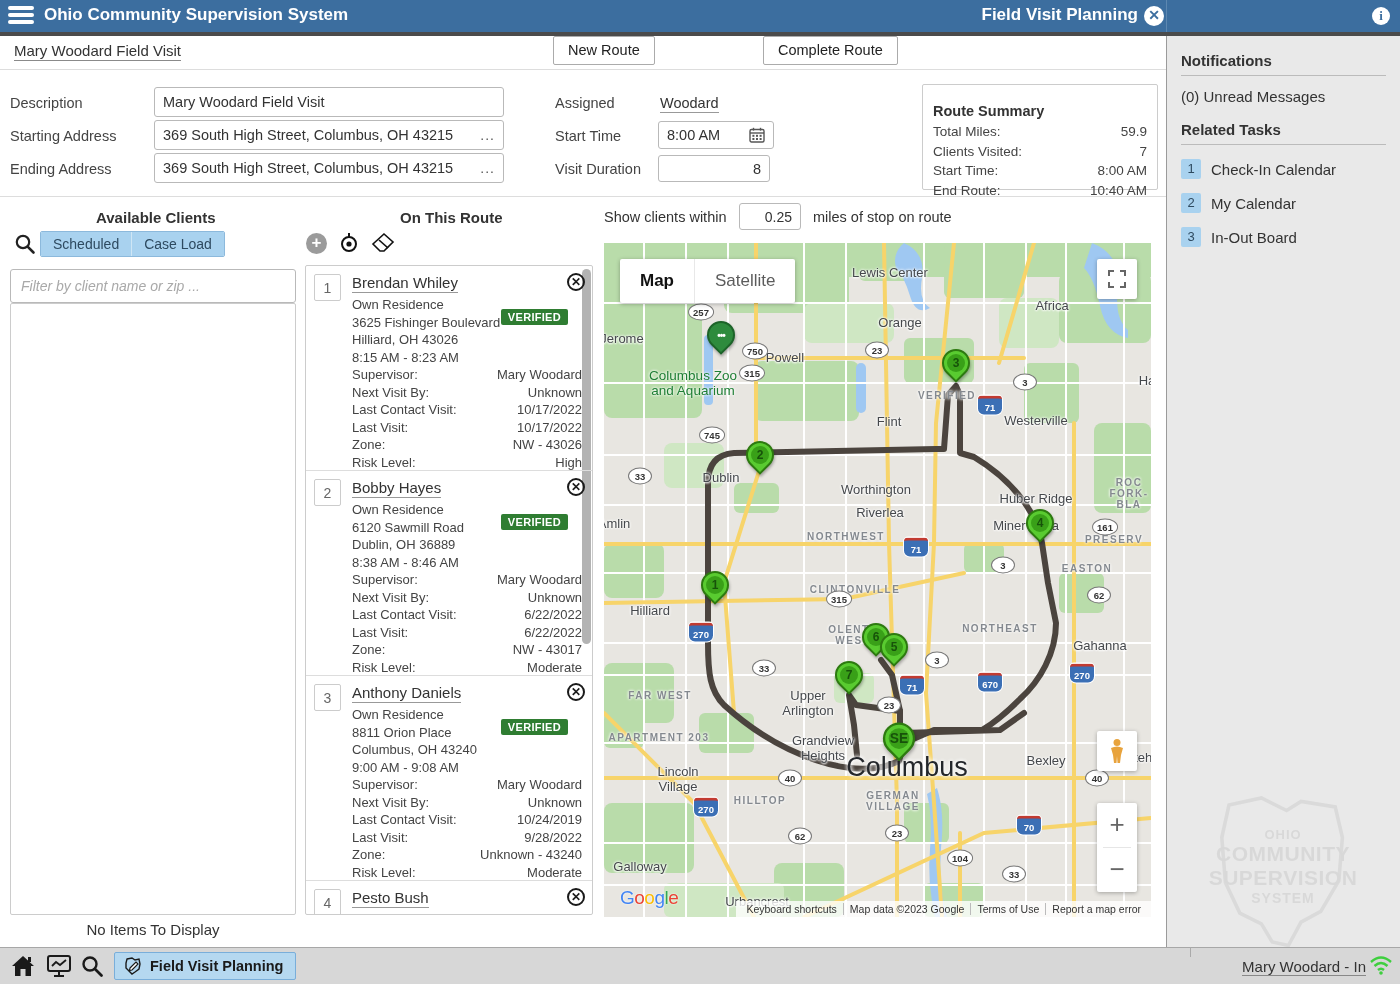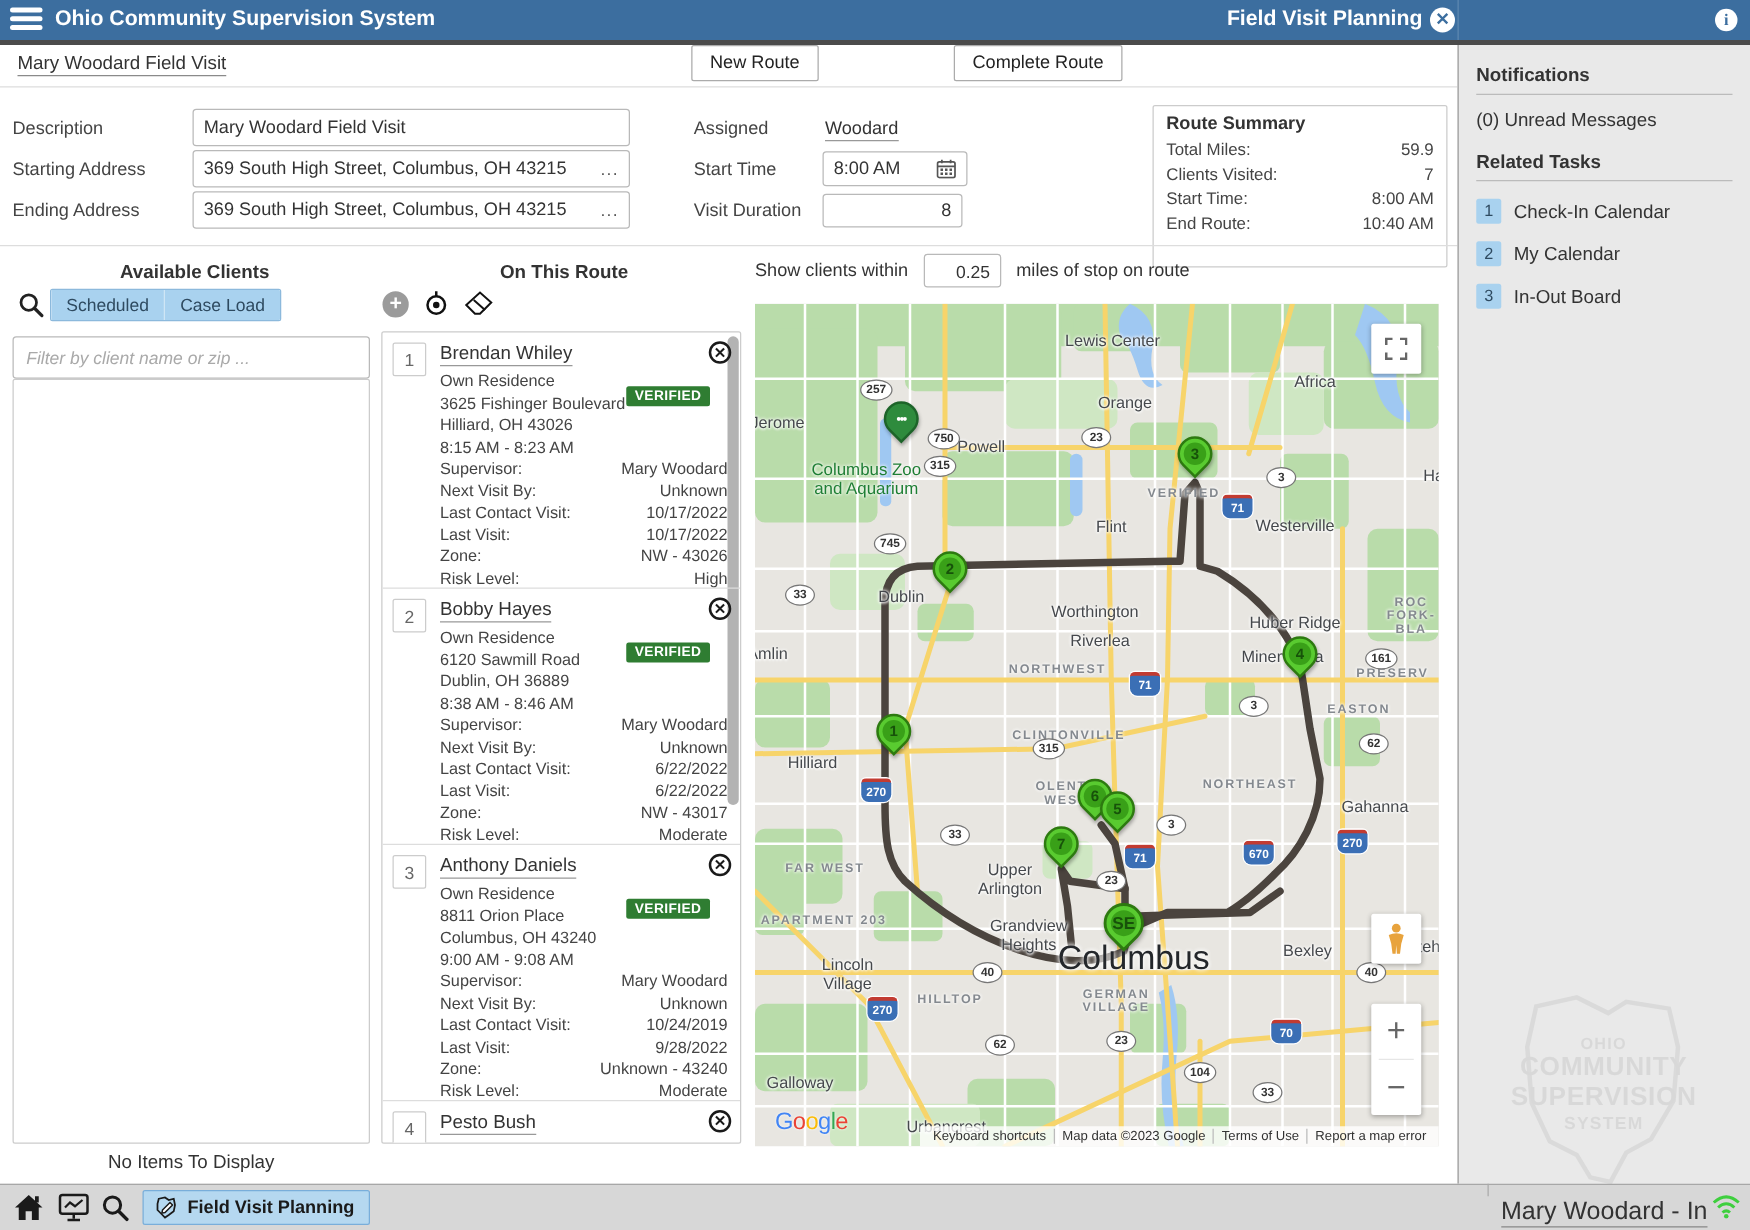--- a/index.html
+++ b/index.html
@@ -32,21 +32,21 @@
 
   
   .flabel { position:absolute; font-size:14.5px; color:#444; }
   .inwrap { position:absolute; height:30px; border:1px solid #b9b9b9; border-radius:3px; background:#fff; display:flex; align-items:center; padding:0 8px; }
   .inwrap input { border:none; outline:none; flex:1; font-size:14.5px; color:#333; font-family:inherit; background:transparent; min-width:0; }
   .dots { color:#555; font-size:14px; letter-spacing:1px; cursor:pointer; padding-left:6px; }
   .assigned-val { position:absolute; left:660px; top:95px; font-size:14.5px; color:#333; border-bottom:1px solid #999; padding-bottom:1px; }
   .num-right input { text-align:right; }
   .cal-ic { width:16px; height:16px; margin-left:6px; cursor:pointer; }
 
-  .rsum { position:absolute; left:922px; top:84px; width:236px; height:130px; border:1px solid #ccc; border-radius:2px; padding:6px 10px; }
+  .rsum { position:absolute; left:922px; top:84px; width:236px; height:106px; border:1px solid #ccc; border-radius:2px; padding:18px 10px; }
   .rsum h3 { font-size:14.5px; color:#333; font-weight:bold; margin-bottom:3px; }
   .rsum .krow { display:flex; justify-content:space-between; font-size:13.5px; color:#444; line-height:19.5px; }
 
   
   .colhead { position:absolute; font-size:15px; font-weight:bold; color:#333; }
 
   
   .search-ic { position:absolute; left:14px; top:233px; }
   .tabs { position:absolute; left:40px; top:231px; display:flex; border:1px solid #8cb9dc; border-radius:2px; overflow:hidden; }
   .tab { background:#a9d2ef; color:#2e4a60; font-size:14px; padding:4px 12px; border-right:1px solid #cfe6f5; cursor:pointer; }
@@ -118,21 +118,21 @@
   .wmark { position:absolute; left:26px; top:745px; width:180px; height:185px; opacity:.5; }
   .wmark svg { position:absolute; left:0; top:0; }
   .wm-text { position:absolute; left:0; top:46px; width:100%; text-align:center; color:#c9c9c9; font-weight:bold; }
   .wm-text .a { font-size:13px; letter-spacing:1px; }
   .wm-text .b { font-size:21px; letter-spacing:.5px; line-height:24px; }
   .wm-text .c { font-size:14px; letter-spacing:1px; }
 
   
   .tb-ic { position:absolute; top:954px; cursor:pointer; }
   .tb-tab { position:absolute; left:114px; top:952px; height:28px; background:#b5d8f0; border:1px solid #79aeda; border-radius:2px; display:flex; align-items:center; gap:7px; padding:0 12px 0 8px; font-size:14.5px; font-weight:bold; color:#1a1a1a; cursor:pointer; }
-  .tb-user { position:absolute; right:34px; top:958px; font-size:20px; color:#333; border-bottom:1px solid #888; cursor:pointer; }
+  .tb-user { position:absolute; right:34px; top:958px; font-size:15px; color:#333; border-bottom:1px solid #888; cursor:pointer; }
   .vline-t { position:absolute; left:1190px; top:947px; width:1px; height:10px; background:#aaa; }
 </style>
 </head>
 <body>
 
 <div class="stage">
 
   <div class="hdr">
     <div class="burger">
         <span></span>
@@ -516,21 +516,21 @@
         <div class="shield i" style="left: 386px; top: 162px;">71</div>
         <div class="shield oval" style="left: 501px; top: 284px;">161</div>
         <div class="shield oval" style="left: 399px; top: 322px;">3</div>
         <div class="shield oval" style="left: 235px; top: 356px;">315</div>
         <div class="shield i" style="left: 312px; top: 304px;">71</div>
         <div class="shield i" style="left: 97px; top: 389px;">270</div>
         <div class="shield oval" style="left: 160px; top: 425px;">33</div>
         <div class="shield oval" style="left: 333px; top: 417px;">3</div>
         <div class="shield i" style="left: 308px; top: 442px;">71</div>
         <div class="shield oval" style="left: 285px; top: 462px;">23</div>
-        <div class="shield i" style="left: 403px; top: 439px; text-align: right;">670</div>
+        <div class="shield i" style="left: 386px; top: 439px; text-align: right;">670</div>
         <div class="shield i" style="left: 478px; top: 430px;">270</div>
         <div class="shield oval" style="left: 495px; top: 352px;">62</div>
         <div class="shield oval" style="left: 186px; top: 535px;">40</div>
         <div class="shield oval" style="left: 493px; top: 535px;">40</div>
         <div class="shield i" style="left: 102px; top: 564px;">270</div>
         <div class="shield oval" style="left: 196px; top: 593px;">62</div>
         <div class="shield oval" style="left: 293px; top: 590px;">23</div>
         <div class="shield oval" style="left: 356px; top: 615px;">104</div>
         <div class="shield i" style="left: 425px; top: 582px;">70</div>
         <div class="shield oval" style="left: 410px; top: 631px;">33</div>
@@ -574,20 +574,24 @@
             <i>SE</i>
           </div>
         </div>
         <div class="pinwrap zoo" style="left: 117px; top: 112px;">
           <div class="pin">
             <i>•••</i>
           </div>
         </div>
       </div>
 
+    <div class="gmctl mapsat">
+      <span class="m1">Map</span>
+      <span class="m2">Satellite</span>
+    </div>
     <div class="gmctl fsbtn">
       <svg width="18" height="18" viewBox="0 0 18 18">
           <path d="M1,6 V1 H6 M12,1 H17 V6 M17,12 V17 H12 M6,17 H1 V12" fill="none" stroke="#666" stroke-width="2"></path>
         </svg>
     </div>
     <div class="gmctl pegman">
       <svg width="22" height="26" viewBox="0 0 22 26">
           <circle cx="11" cy="4.5" r="3.5" fill="#e8a33d"></circle>
           <path d="M5,10 Q11,7 17,10 L15,17 L14,25 L11.5,25 L11,18 L10.5,25 L8,25 L7,17 Z" fill="#e8a33d"></path>
         </svg>

